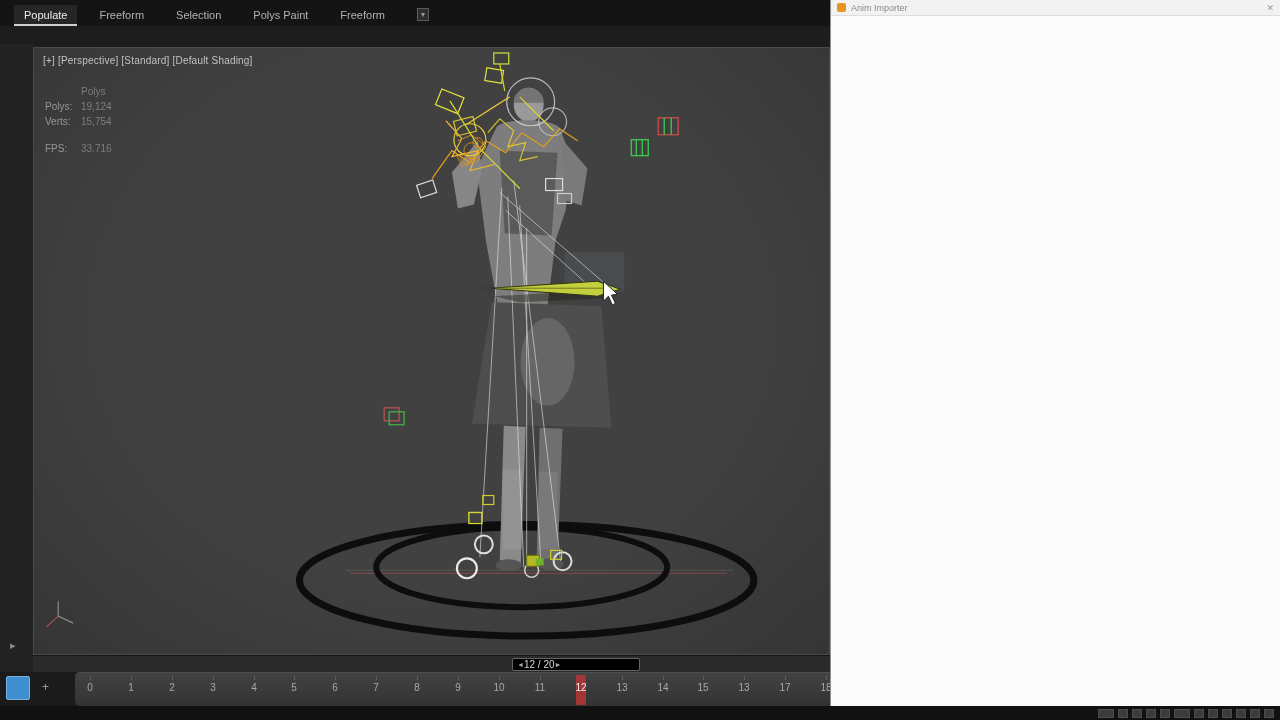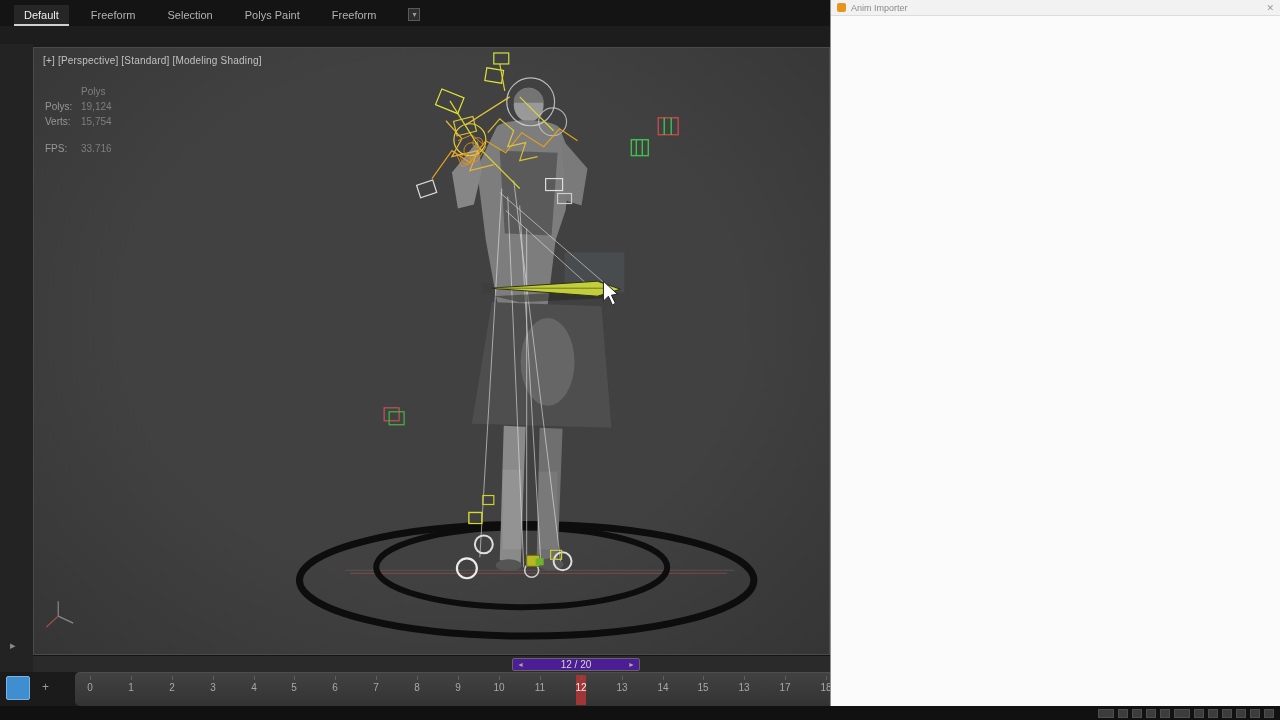--- a/index.html
+++ b/index.html
@@ -30,23 +30,23 @@
   .vp-stats{position:absolute;left:11px;top:36px;font-size:10px;line-height:15px;z-index:3}
   .vp-stats .row{display:flex}
   .vp-stats .gap{margin-top:12px}
   .vp-stats .lbl{width:36px;color:#969696}
   .vp-stats .val{color:#7e7e7e}
   .scene{position:absolute;left:0;top:0;z-index:1}
 
   
   .timeslider{position:absolute;left:33px;top:655px;width:797px;height:17px;background:#2a2a2a;
               border-top:1px solid #151515}
-  .ts-handle{position:absolute;left:479px;top:2px;width:128px;height:13px;background:#4c1d95;
+  .ts-handle{position:absolute;left:479px;top:2px;width:128px;height:13px;background:#000000;
              border:1px solid #646464;border-radius:2px;display:flex;align-items:center;
-             justify-content:space-between;padding:0 4px}
+             justify-content:flex-start;padding:0 4px}
   .ts-arrow{font-size:7px;color:#a8a8a8;line-height:11px}
   .ts-label{font-size:10px;color:#d6d6d6}
 
   
   .bottom-left{position:absolute;left:0;top:672px;width:75px;height:34px;background:#1b1b1b}
   .swatch{position:absolute;left:6px;top:4px;width:24px;height:24px;background:#3f8fd0;
           border:1px solid #7ab4e2;border-radius:2px}
   .addkey{position:absolute;left:42px;top:8px;color:#9a9a9a;font-size:12px}
 
   
@@ -72,37 +72,37 @@
   .imp-icon{width:9px;height:9px;background:#e8951e;border-radius:2px;flex:0 0 auto}
   .imp-title{font-size:9px;color:#8a8a8a;flex:1}
   .imp-close{font-size:9px;color:#999}
 </style>
 </head>
 <body>
 
 <div id="app">
 
   <div class="ribbon">
-    <div class="tab active">Default</div>
+    <div class="tab active">Populate</div>
     <div class="tab">Freeform</div>
     <div class="tab">Selection</div>
     <div class="tab">Polys Paint</div>
     <div class="tab">Freeform</div>
     <span class="ribbon-toggle">
       <span>▾</span>
     </span>
   </div>
 
 
   <div class="left-rail">
     <span class="rail-arrow">▸</span>
   </div>
 
   <div class="viewport">
-    <div class="vp-label">[+] [Perspective] [Standard] [Modeling Shading]</div>
+    <div class="vp-label">[+] [Perspective] [Standard] [Default Shading]</div>
 
     <div class="vp-stats">
       <div class="row">
           <span class="lbl"></span>
           <span class="val">Polys</span>
         </div>
       <div class="row">
           <span class="lbl">Polys:</span>
           <span class="val">19,124</span>
         </div>

